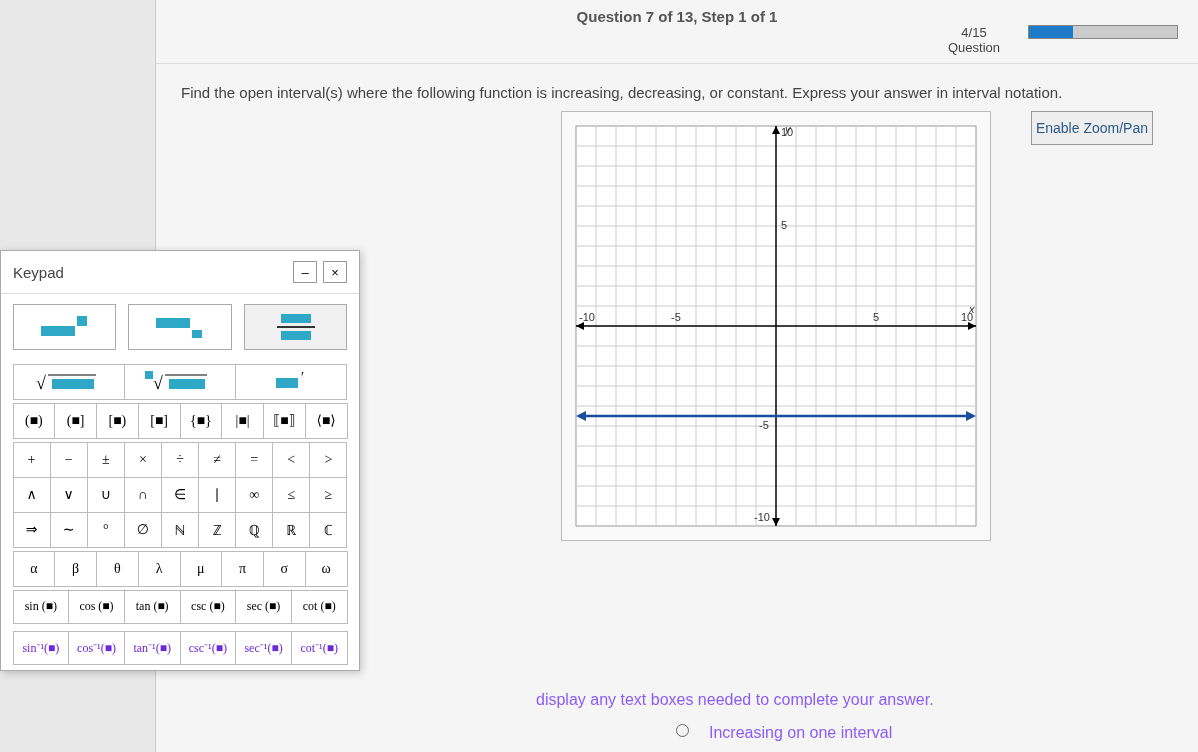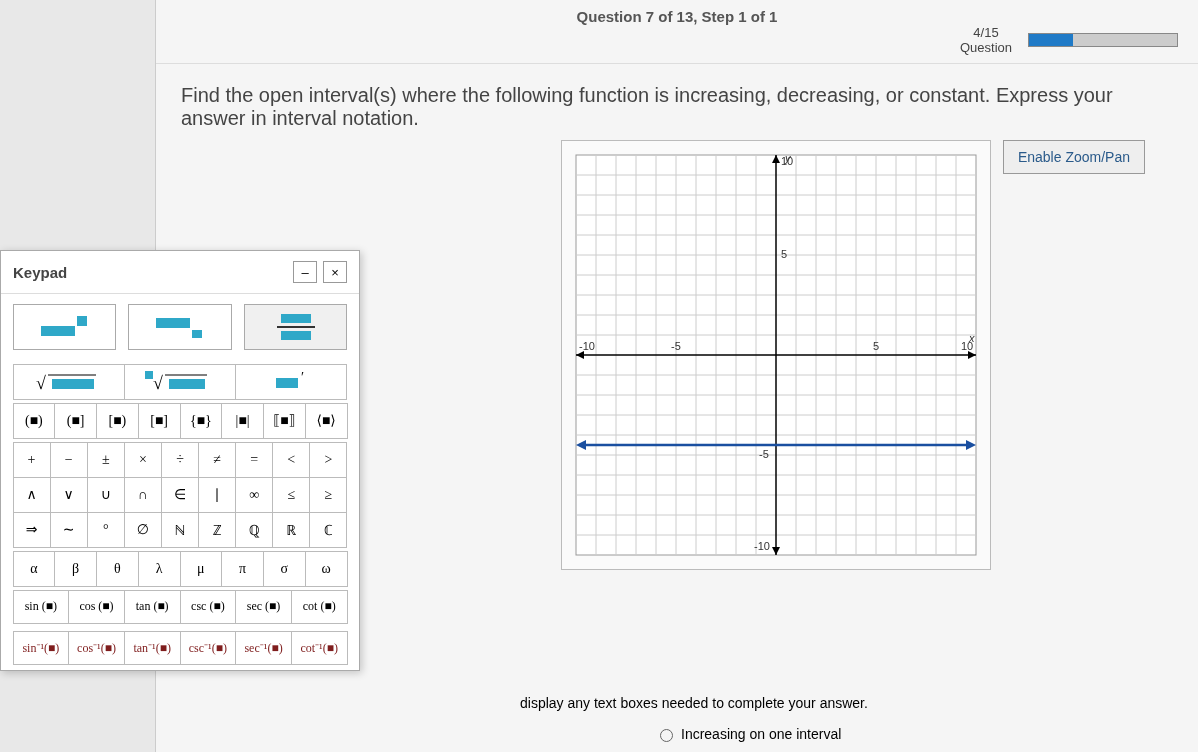--- a/index.html
+++ b/index.html
@@ -1,47 +1,47 @@
 <!DOCTYPE html>
 <html><head>
 <meta charset="utf-8">
 <style>
   *{box-sizing:border-box;margin:0;padding:0;}
   body{font-family:Arial,Helvetica,sans-serif;background:#e8e8e8;color:#333;width:1198px;height:752px;overflow:hidden;position:relative;}
   .page{position:absolute;left:155px;top:0;right:0;bottom:0;background:#f5f5f5;border-left:1px solid #ccc;}
   .header{display:flex;align-items:center;padding:8px 20px;border-bottom:1px solid #ddd;flex-direction:column;}
   .qtitle{font-weight:bold;color:#555;font-size:15px;}
-  .header-right{margin-left:auto;display:flex;align-items:center;gap:16px;}
+  .header-right{margin-left:auto;display:flex;gap:28px;}
   .score{text-align:center;font-size:13px;color:#444;}
   .progress{width:150px;height:14px;background:#ccc;border:1px solid #888;position:relative;}
   .progress-fill{position:absolute;left:0;top:0;bottom:0;width:30%;background:#1f7ac7;}
   .question-area{padding:20px 25px;}
-  .qtext{font-size:20px;color:#444;margin-bottom:20px;}
+  .qtext{font-size:15px;color:#444;margin-bottom:20px;}
   .graph-area{position:relative;margin-left:380px;margin-top:-10px;}
-  .zoom-btn{position:absolute;right:28px;top:0;background:#eee;border:1px solid #999;padding:8px 14px;font-size:14px;color:#2a5a8a;cursor:pointer;}
+  .zoom-btn{position:absolute;right:20px;top:0;background:#eee;border:1px solid #999;padding:8px 4px;font-size:14px;color:#2a5a8a;cursor:pointer;}
   .graph-box{width:430px;height:430px;border:1px solid #bbb;background:#fafafa;margin-top:10px;padding:10px;display:flex;align-items:center;justify-content:center;}
-  .footer{position:absolute;bottom:10px;left:364px;font-size:14px;color:#000000;}
-  .radio-row{display:flex;align-items:flex-end;gap:8px;margin-top:15px;margin-left:140px;}
+  .footer{position:absolute;bottom:10px;left:380px;font-size:16px;color:#8b5cf6;}
+  .radio-row{display:flex;align-items:flex-start;gap:20px;margin-top:15px;margin-left:140px;}
   .radio{width:13px;height:13px;border:1px solid #666;border-radius:50%;}
 
   
   .keypad{position:absolute;left:0;top:250px;width:360px;background:#fff;border:1px solid #aaa;box-shadow:2px 2px 8px rgba(0,0,0,0.2);}
   .kp-header{display:flex;align-items:center;padding:10px 12px;border-bottom:1px solid #ddd;}
-  .kp-title{font-size:15px;font-weight:bold;color:#444;}
+  .kp-title{font-size:15px;font-weight:normal;color:#444;}
   .kp-ctrl{margin-left:auto;display:flex;gap:6px;}
   .kp-ctrl button{width:24px;height:22px;border:1px solid #999;background:#fff;font-size:13px;cursor:pointer;}
   .kp-tabs{display:flex;gap:12px;padding:10px 12px;}
   .kp-tab{flex:1;height:46px;border:1px solid #aaa;background:#fff;display:flex;align-items:center;justify-content:center;position:relative;cursor:pointer;}
   .kp-tab.active{background:#f0f0f0;}
   .kp-sec{padding:4px 12px 0 12px;}
   .kp-row{display:flex;}
   .kp-row>button,.kp-row>div{flex:1;min-width:0;height:36px;border:1px solid #bbb;margin:-0.5px;background:#fff;display:flex;align-items:center;justify-content:center;font-size:14px;cursor:pointer;font-family:'Times New Roman',serif;}
   .trig-row{display:flex;padding:4px 12px;}
   .trig-row>button{flex:1;min-width:0;height:34px;border:1px solid #bbb;margin:-0.5px;background:#fff;font-size:12px;cursor:pointer;white-space:nowrap;font-family:'Times New Roman',serif;}
-  .trig-row.arc>button{color:#7f1d1d;}
+  .trig-row.arc>button{color:#6d28d9;}
   svg{overflow:visible;}
   .axislbl{font-size:11px;fill:#333;}
 </style>
 </head>
 <body>
 
 <div class="page">
   <div class="header">
     <div class="qtitle">Question 7 of 13, Step 1 of 1</div>
     <div class="header-right">

